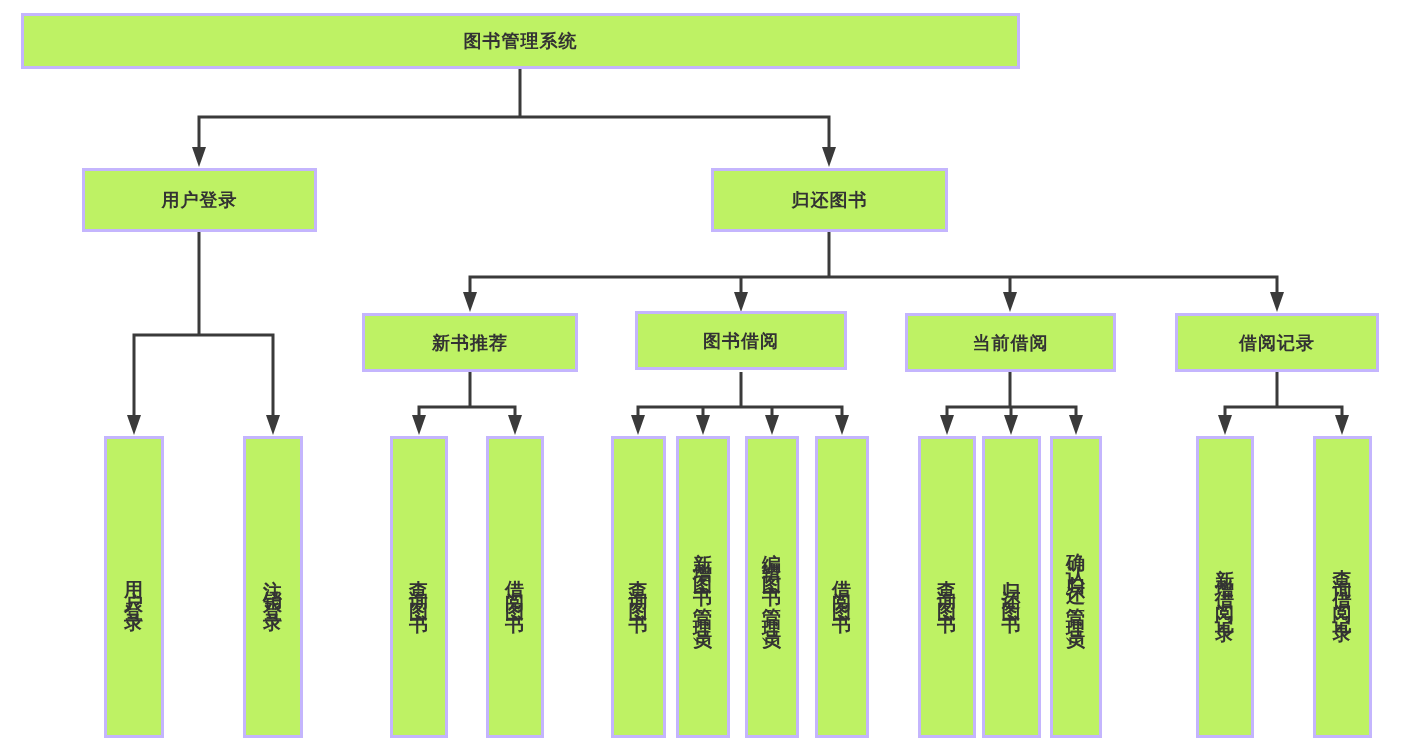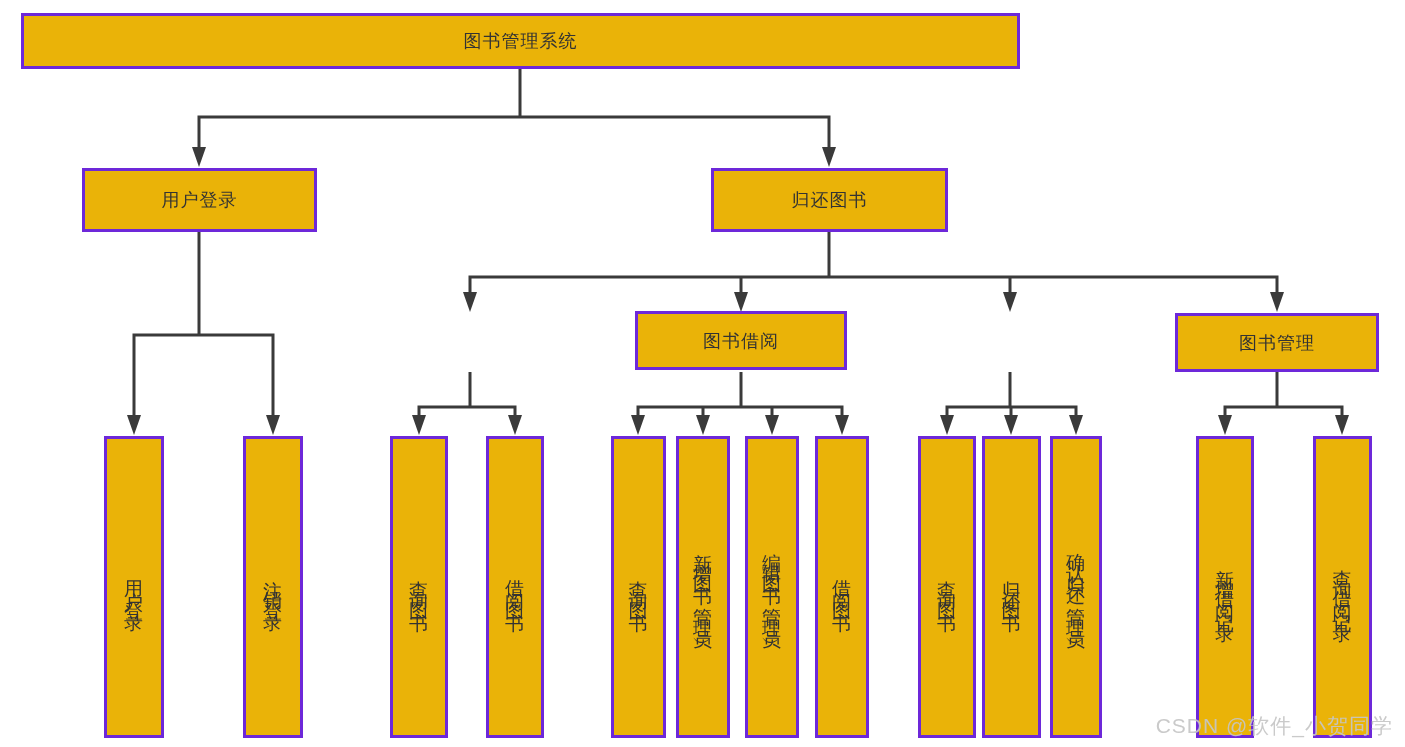--- a/index.html
+++ b/index.html
@@ -18,27 +18,28 @@
   .wires {
     position: absolute;
     left: 0;
     top: 0;
     z-index: 0;
     pointer-events: none;
   }
   .node {
     position: absolute;
     box-sizing: border-box;
-    border: 3px solid #6d28d9;
-    background: #eab308;
+    border: 3px solid #c4b5fd;
+    background: #bef264;
     display: flex;
     align-items: center;
     justify-content: center;
     color: #333333;
     z-index: 1;
+    font-weight: bold;
   }
   .node.h span {
     font-size: 18px;
     letter-spacing: 1px;
     white-space: nowrap;
   }
   .node.v span {
     writing-mode: vertical-rl;
     text-orientation: mixed;
     font-size: 19px;
@@ -100,25 +101,31 @@
     <span>图书管理系统</span>
   </div>
 
   <div class="node h" style="left:82px;top:168px;width:235px;height:64px">
     <span>用户登录</span>
   </div>
   <div class="node h" style="left:711px;top:168px;width:237px;height:64px">
     <span>归还图书</span>
   </div>
 
+  <div class="node h" style="left:362px;top:313px;width:216px;height:59px">
+    <span>新书推荐</span>
+  </div>
   <div class="node h" style="left:635px;top:311px;width:212px;height:59px">
     <span>图书借阅</span>
   </div>
+  <div class="node h" style="left:905px;top:313px;width:211px;height:59px">
+    <span>当前借阅</span>
+  </div>
   <div class="node h" style="left:1175px;top:313px;width:204px;height:59px">
-    <span>图书管理</span>
+    <span>借阅记录</span>
   </div>
 
   <div class="node v" style="left:104px;top:436px;width:60px;height:302px">
     <span>用户登录</span>
   </div>
   <div class="node v" style="left:243px;top:436px;width:60px;height:302px">
     <span>注销登录</span>
   </div>
 
   <div class="node v" style="left:390px;top:436px;width:58px;height:302px">
@@ -151,15 +158,14 @@
     <span>确认归还（管理员）</span>
   </div>
 
   <div class="node v" style="left:1196px;top:436px;width:58px;height:302px">
     <span>新增借阅记录</span>
   </div>
   <div class="node v" style="left:1313px;top:436px;width:59px;height:302px">
     <span>查询借阅记录</span>
   </div>
 
-  <div class="watermark">CSDN @软件_小贺同学</div>
 
 </div>
 
 </body></html>

